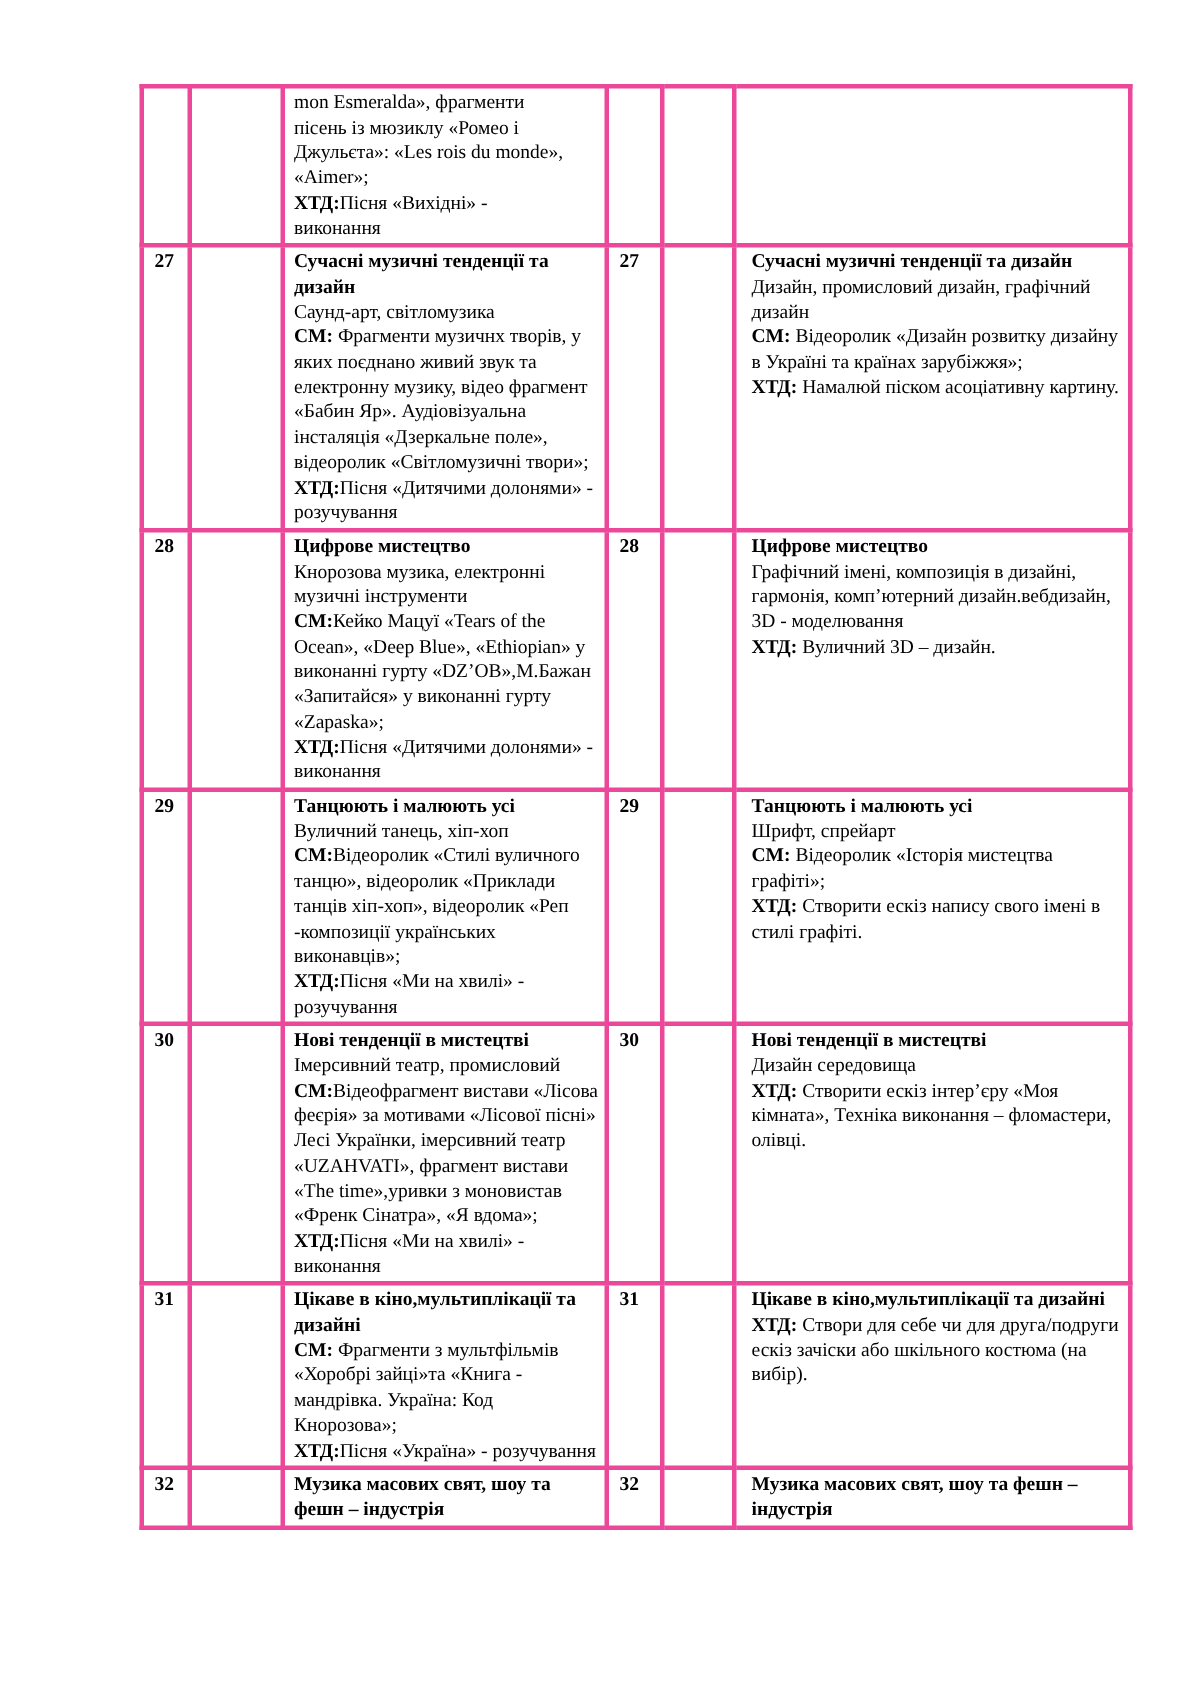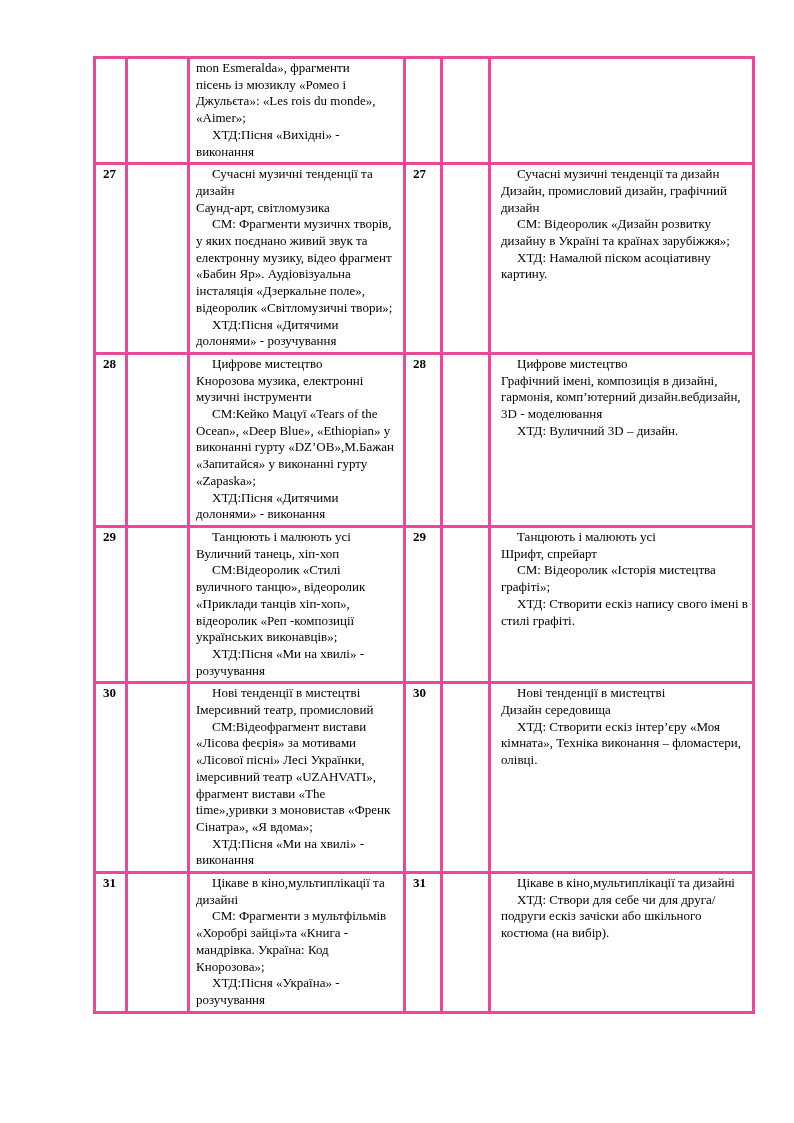--- a/index.html
+++ b/index.html
@@ -39,21 +39,21 @@
   td.blank {
     padding: 1px 2px;
   }
   td.cell {
     white-space: pre-line;
     padding: 1px 4px 2px 6px;
   }
   td.cell.right {
     padding-left: 10px;
   }
-  td.cell b { font-weight: normal; margin-left: 16px; }
+  td.cell b { font-weight: bold; }
 </style>
 </head>
 <body>
 
 <div class="page">
   <table class="doc-table">
     <colgroup>
       <col style="width:32px">
       <col style="width:62px">
       <col style="width:216px">
@@ -133,15 +133,23 @@
           <td class="num">31</td>
           <td class="blank"></td>
           <td class="cell left"><b>Цікаве в кіно,мультиплікації та дизайні
 </b><b>СМ:</b><span> Фрагменти з мультфільмів «Хоробрі зайці»та «Книга - мандрівка. Україна: Код Кнорозова»;
 </span><b>ХТД:</b><span>Пісня «Україна» - розучування</span></td>
           <td class="num">31</td>
           <td class="blank"></td>
           <td class="cell right"><b>Цікаве в кіно,мультиплікації та дизайні
 </b><b>ХТД:</b><span> Створи для себе чи для друга/подруги ескіз зачіски або шкільного костюма (на вибір).</span></td>
         </tr>
+        <tr>
+          <td class="num">32</td>
+          <td class="blank"></td>
+          <td class="cell left"><b>Музика масових свят, шоу та фешн – індустрія</b></td>
+          <td class="num">32</td>
+          <td class="blank"></td>
+          <td class="cell right"><b>Музика масових свят, шоу та фешн – індустрія</b></td>
+        </tr>
       </tbody>
   </table>
 </div>
 
 </body></html>

